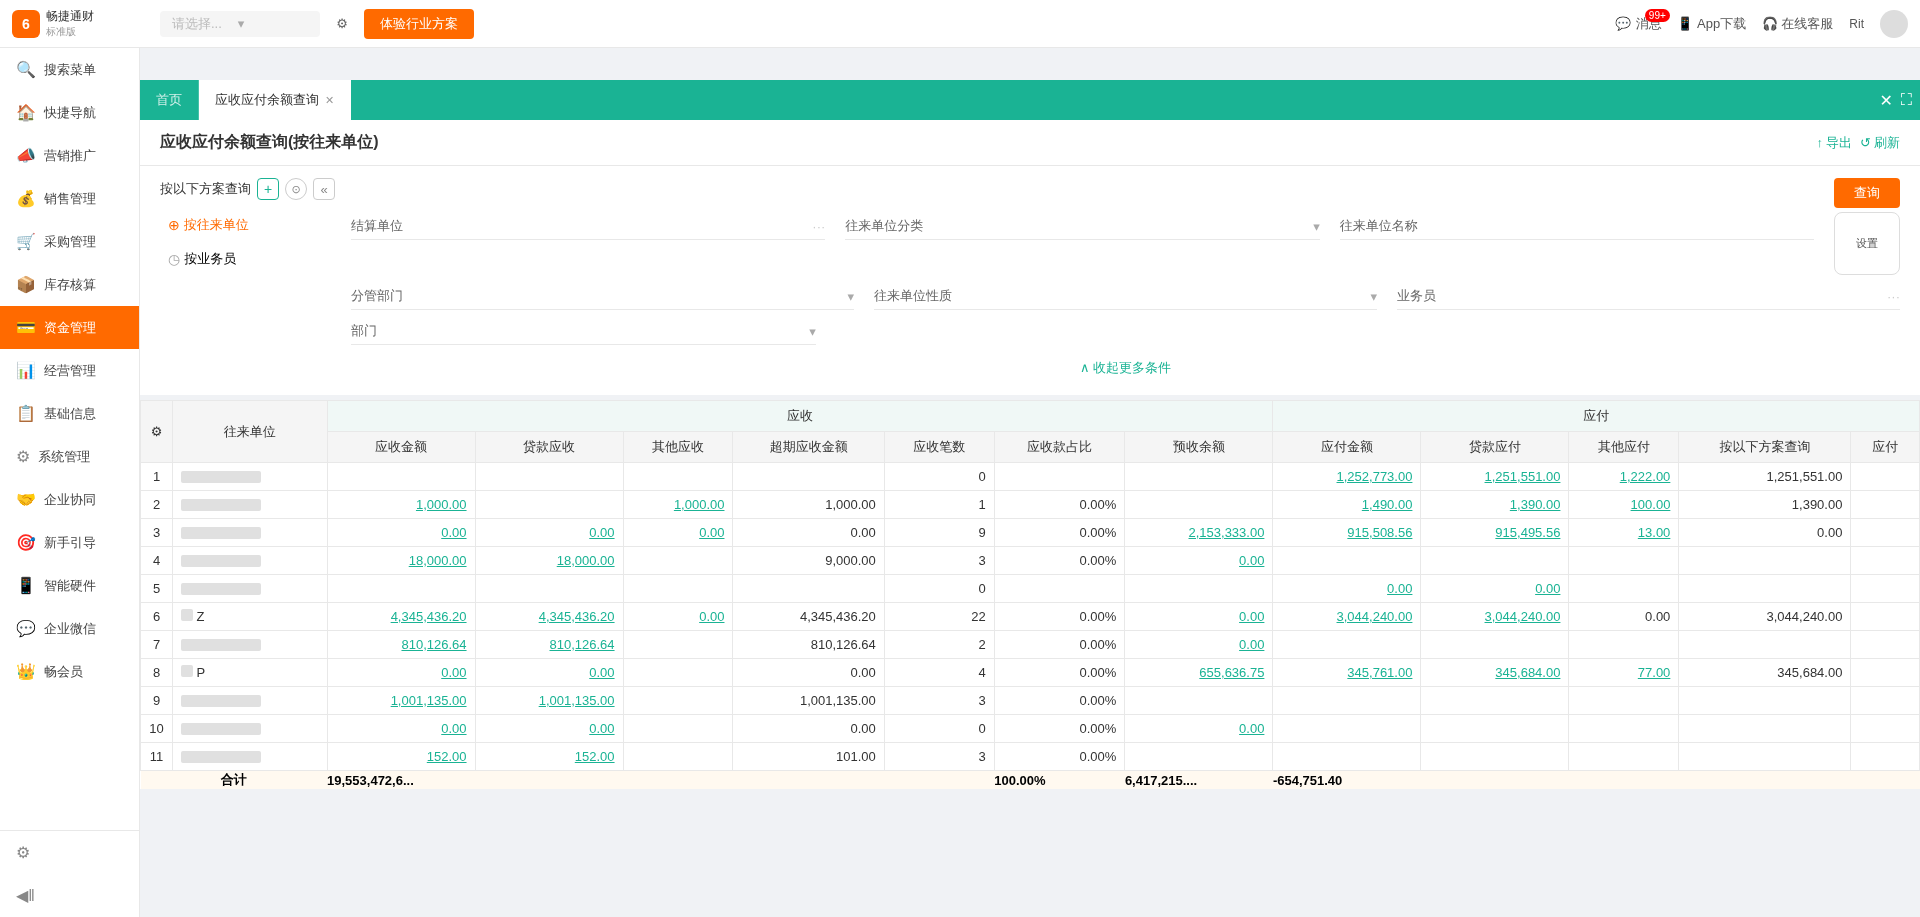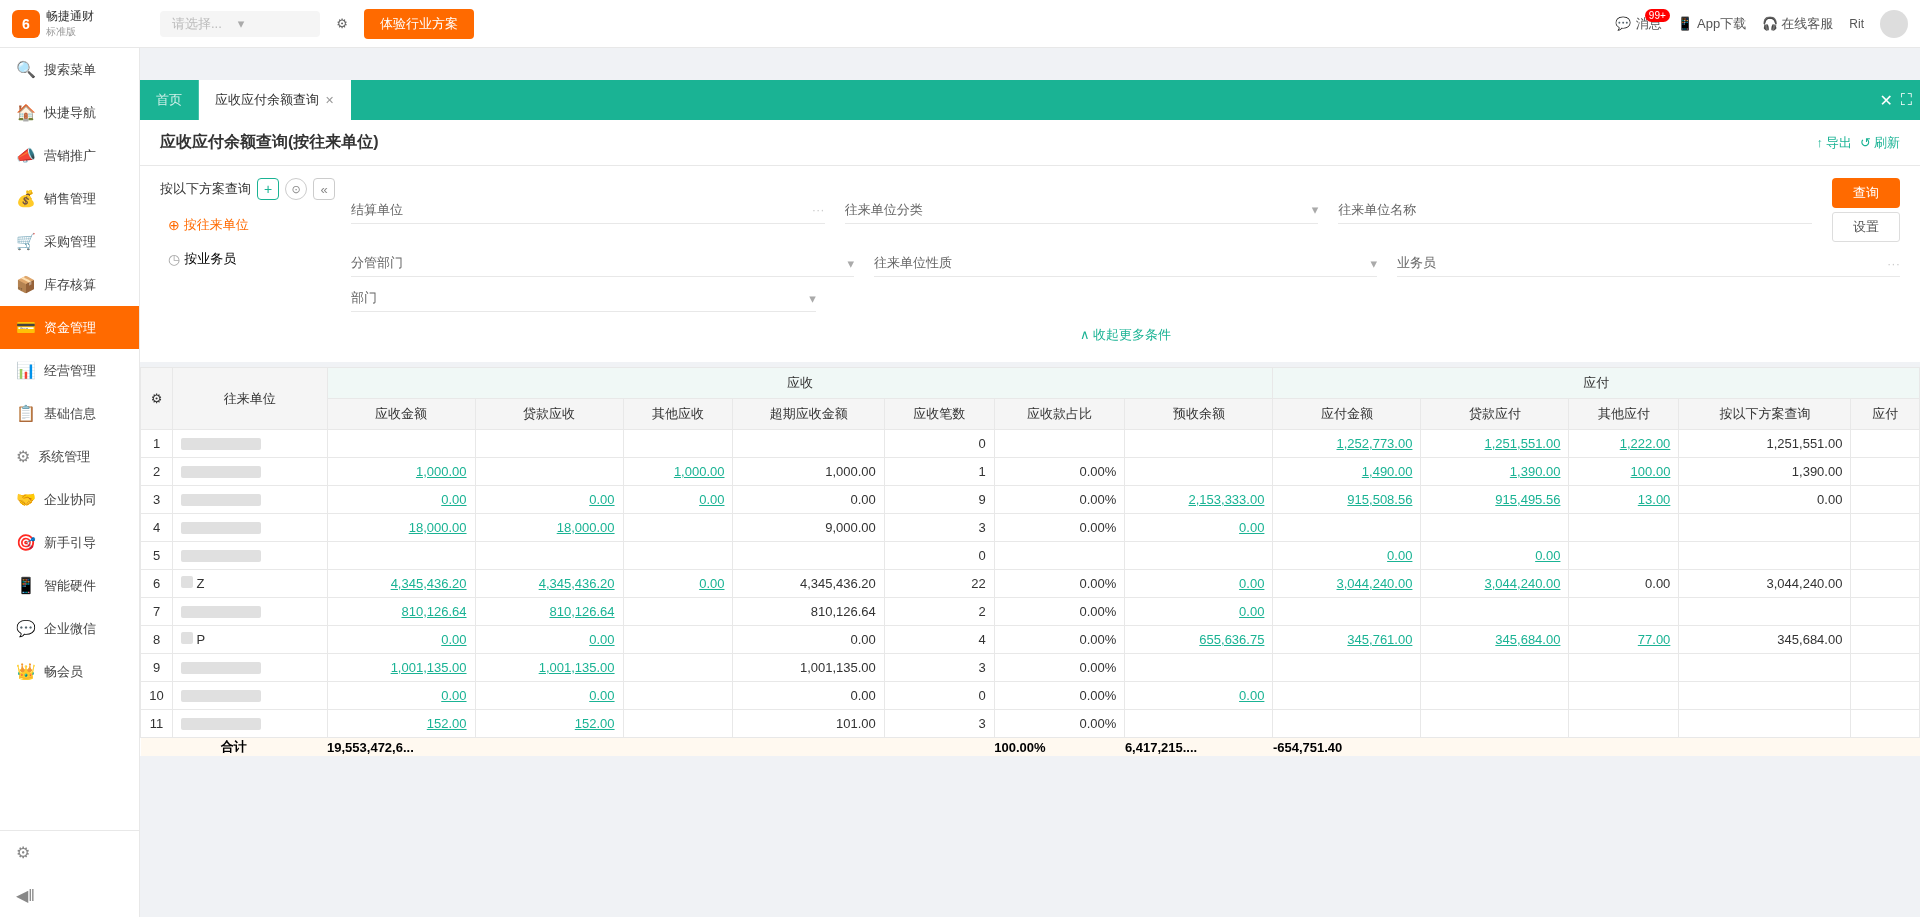--- a/index.html
+++ b/index.html
@@ -168,23 +168,23 @@
       border-radius: 4px;
       padding: 6px 20px;
       font-size: 13px;
       cursor: pointer;
       white-space: nowrap;
     }
     .set-btn {
       background: #fff;
       color: #555;
       border: 1px solid #ddd;
-      border-radius: 3px;
-      padding: 5px 20px;
-      font-size: 13px;
+      border-radius: 8px;
+      padding: 23px 20px;
+      font-size: 11px;
       cursor: pointer;
       white-space: nowrap;
     }
 
     
     .table-container {
       background: #fff;
       margin: 0 0 8px 0;
       overflow: auto;
       flex: 1;

